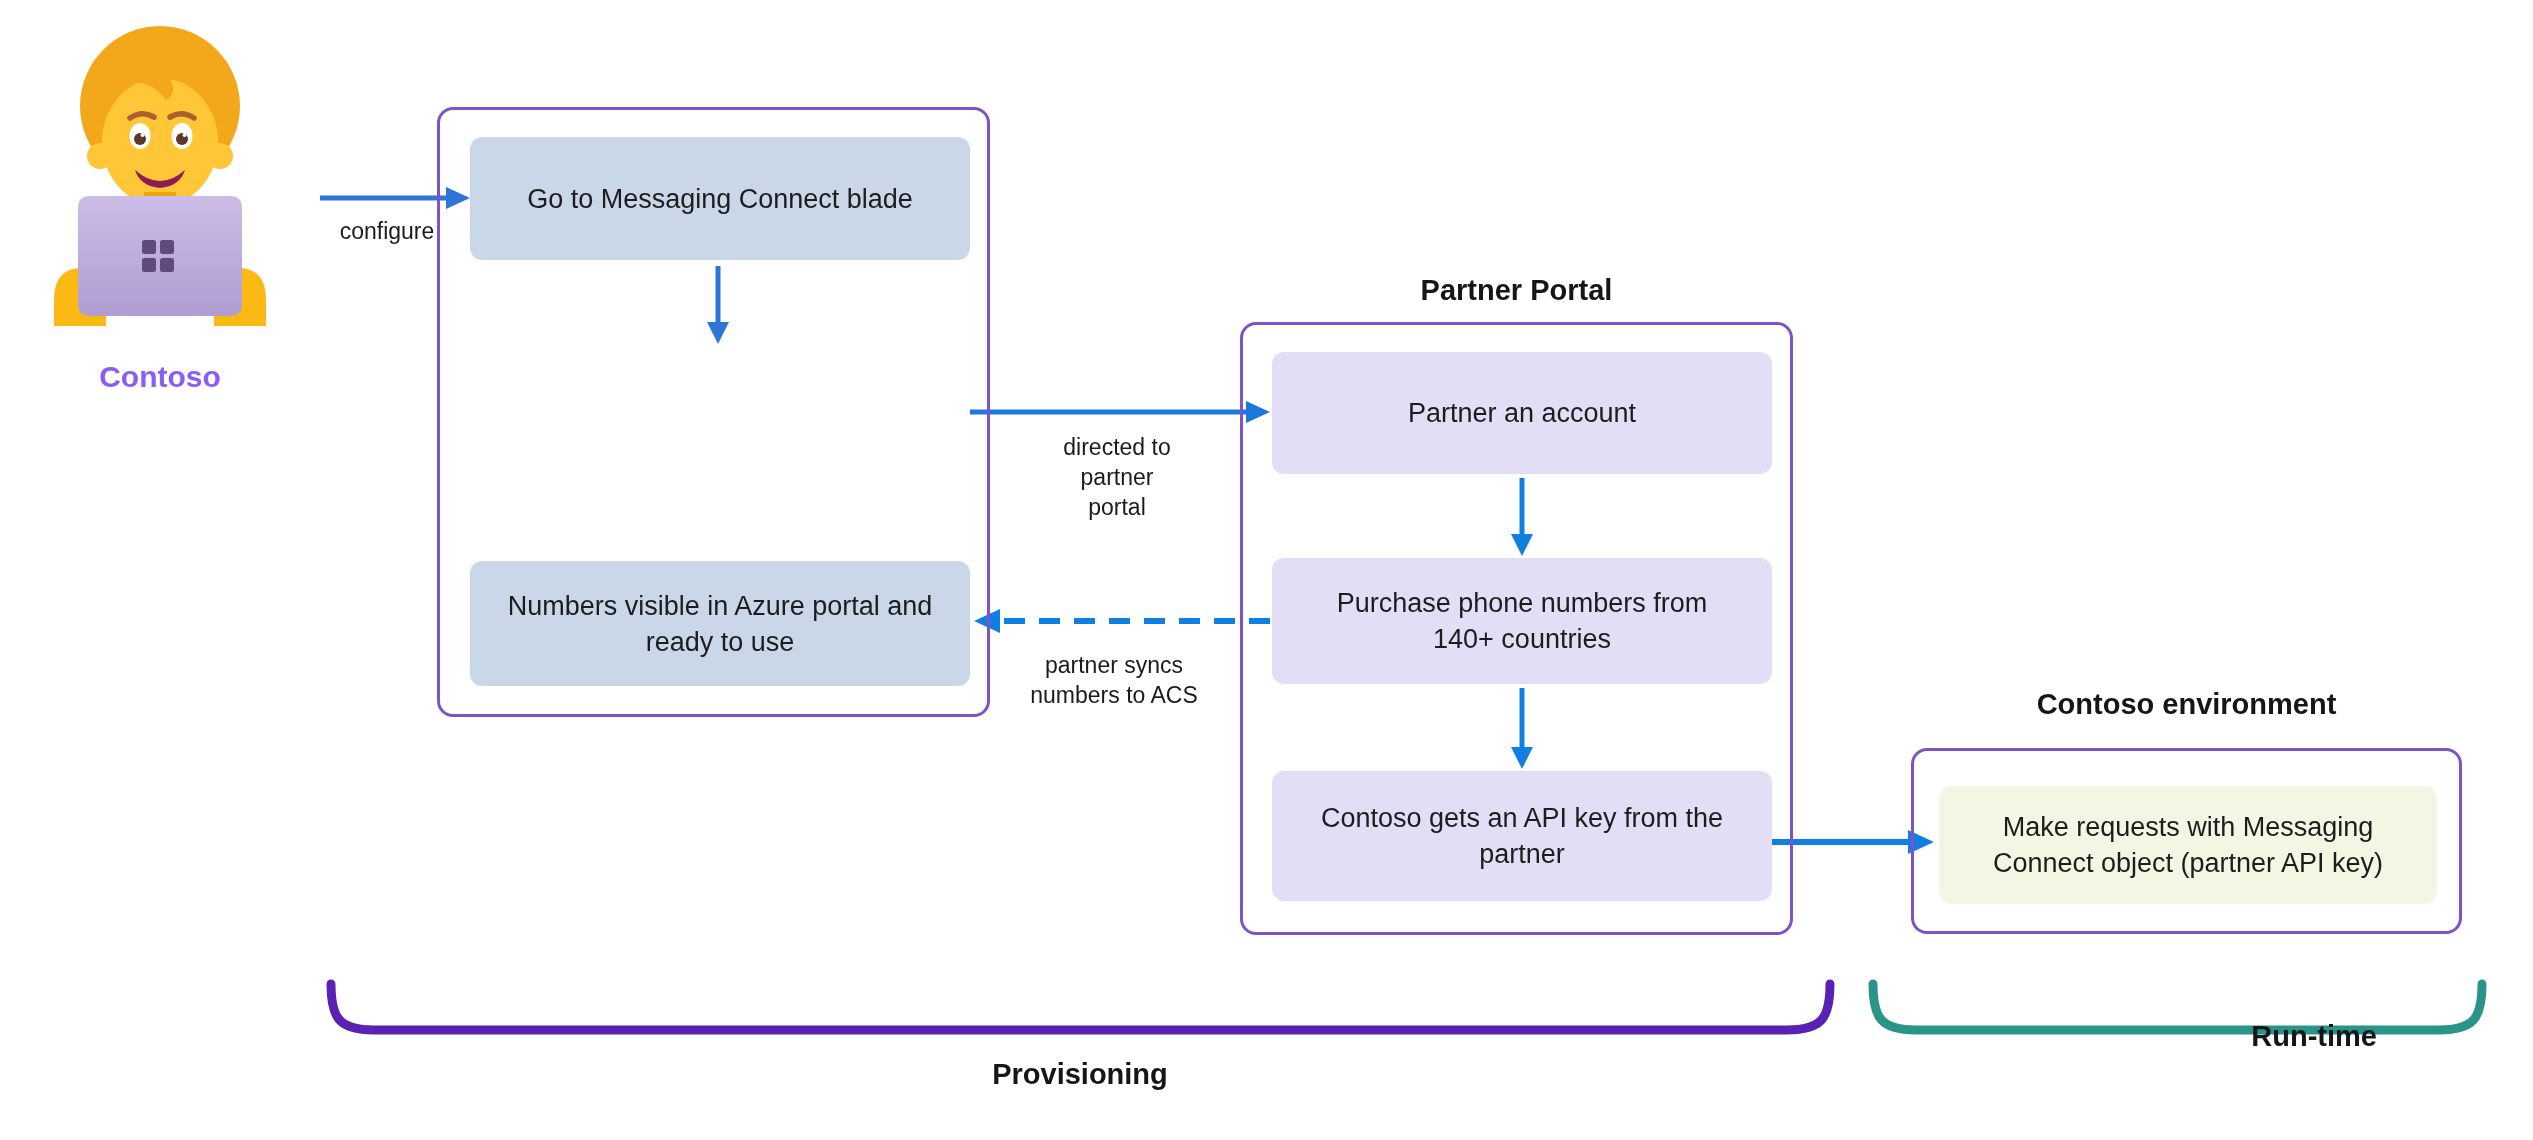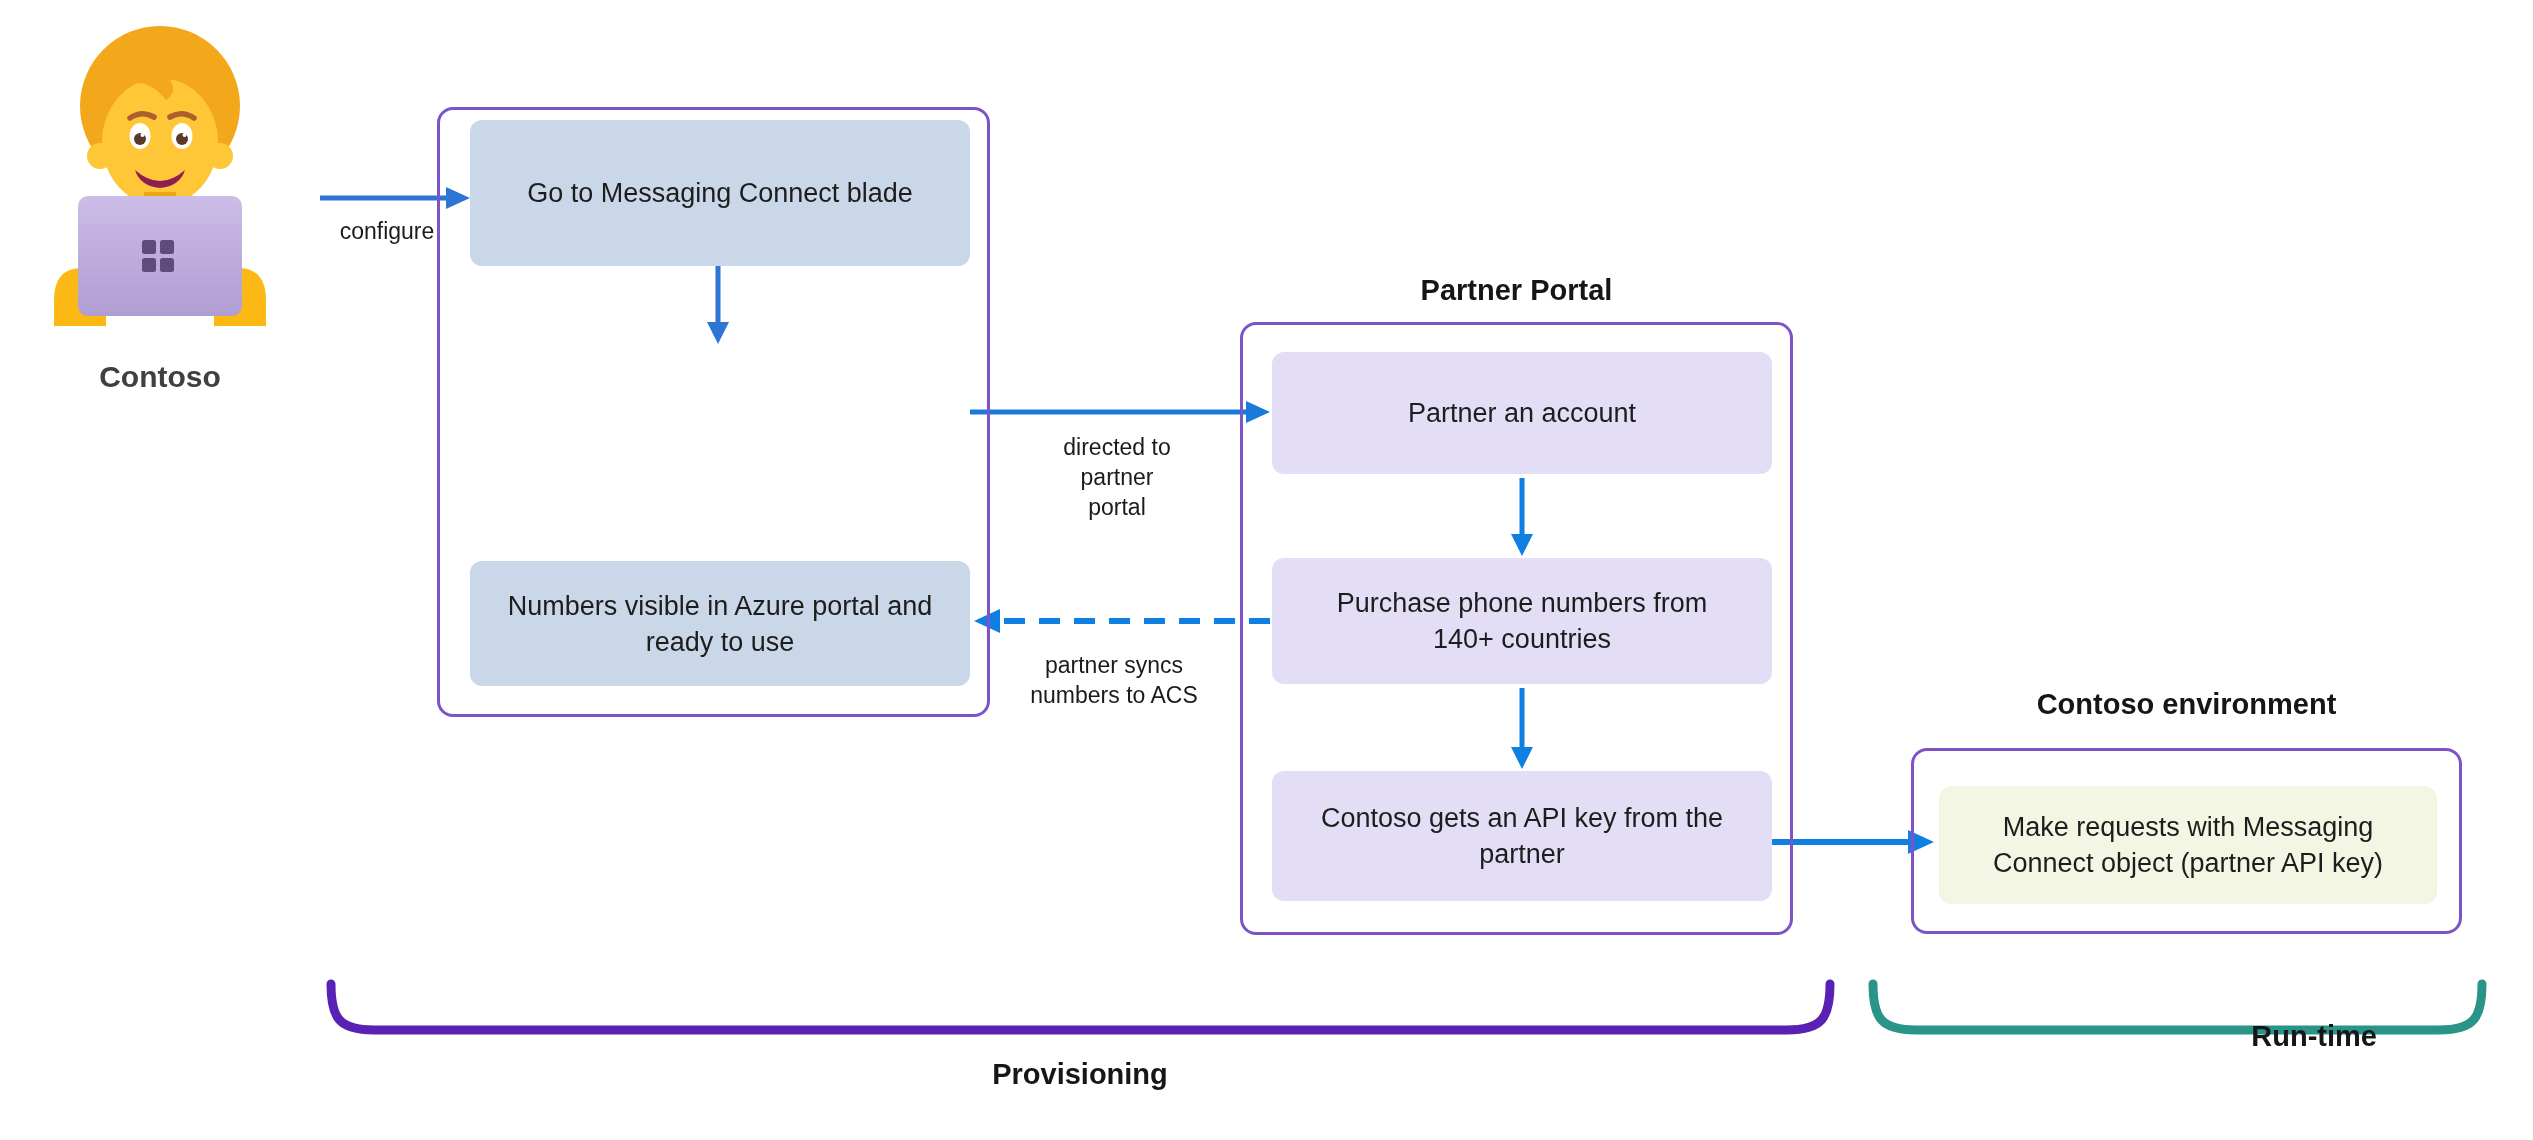--- a/index.html
+++ b/index.html
@@ -23,21 +23,21 @@
   .step.blue{background:#c9d7e9;}
   .step.purple{background:#e3def6;}
   .step.green{background:#f2f6e3;}
   .edge-label{
     position:absolute;text-align:center;font-size:23px;line-height:30px;white-space:pre-line;color:#1b1b1b;
   }
   .phase-label{
     position:absolute;text-align:center;font-weight:700;font-size:29px;color:#161616;
   }
   .actor-label{
-    position:absolute;text-align:center;font-weight:700;font-size:30px;color:#404040;
+    position:absolute;text-align:center;font-weight:700;font-size:30px;color:#8b5cf6;
   }
 </style>
 </head>
 <body>
 
 <div class="canvas">
 
   <svg class="overlay" width="2533" height="1140" viewBox="0 0 2533 1140">
 
     <g>
@@ -126,21 +126,21 @@
   <div class="actor-label" style="left:40px;top:360px;width:240px;">Contoso</div>
 
   <div class="edge-label" style="left:287px;top:216px;width:200px;">configure</div>
   <div class="edge-label" style="left:1017px;top:432px;width:200px;">directed to
 partner
 portal</div>
   <div class="edge-label" style="left:1014px;top:650px;width:200px;">partner syncs
 numbers to ACS</div>
 
   <div class="group" style="left:437px;top:107px;width:547px;height:604px;"></div>
-  <div class="step blue" style="left:470px;top:120px;width:500px;height:146px;">Go to Messaging Connect blade</div>
+  <div class="step blue" style="left:470px;top:137px;width:500px;height:123px;">Go to Messaging Connect blade</div>
   <div class="step blue" style="left:470px;top:561px;width:500px;height:125px;">Numbers visible in Azure portal and
 ready to use</div>
 
   <div class="group-title" style="left:1240px;top:274px;width:553px;">Partner Portal</div>
   <div class="group" style="left:1240px;top:322px;width:547px;height:607px;"></div>
   <div class="step purple" style="left:1272px;top:352px;width:500px;height:122px;">Partner an account</div>
   <div class="step purple" style="left:1272px;top:558px;width:500px;height:126px;">Purchase phone numbers from
 140+ countries</div>
   <div class="step purple" style="left:1272px;top:771px;width:500px;height:130px;">Contoso gets an API key from the
 partner</div>

